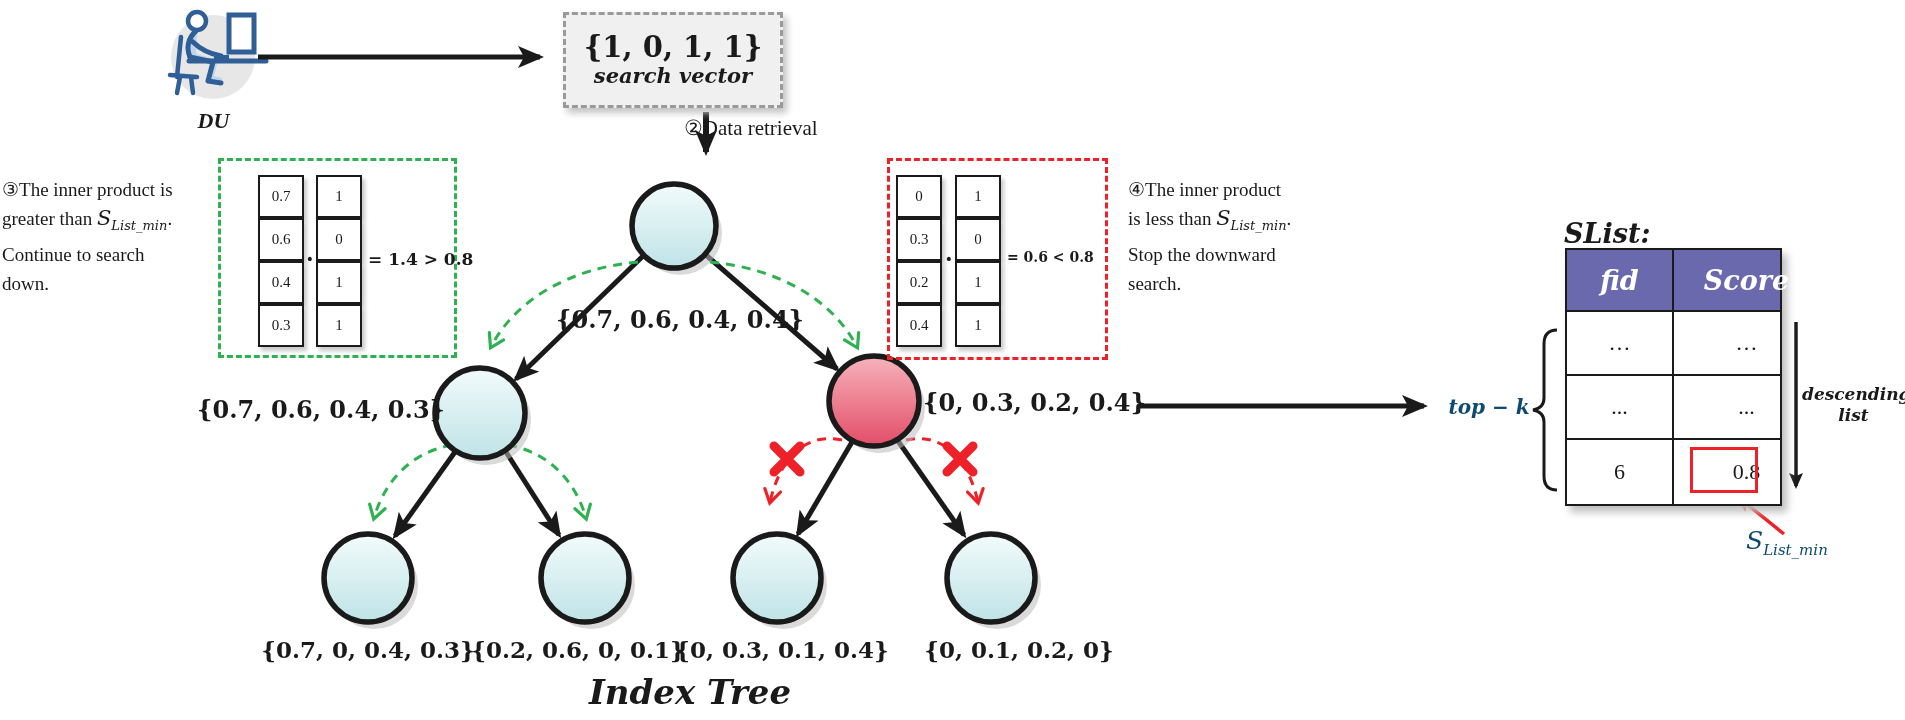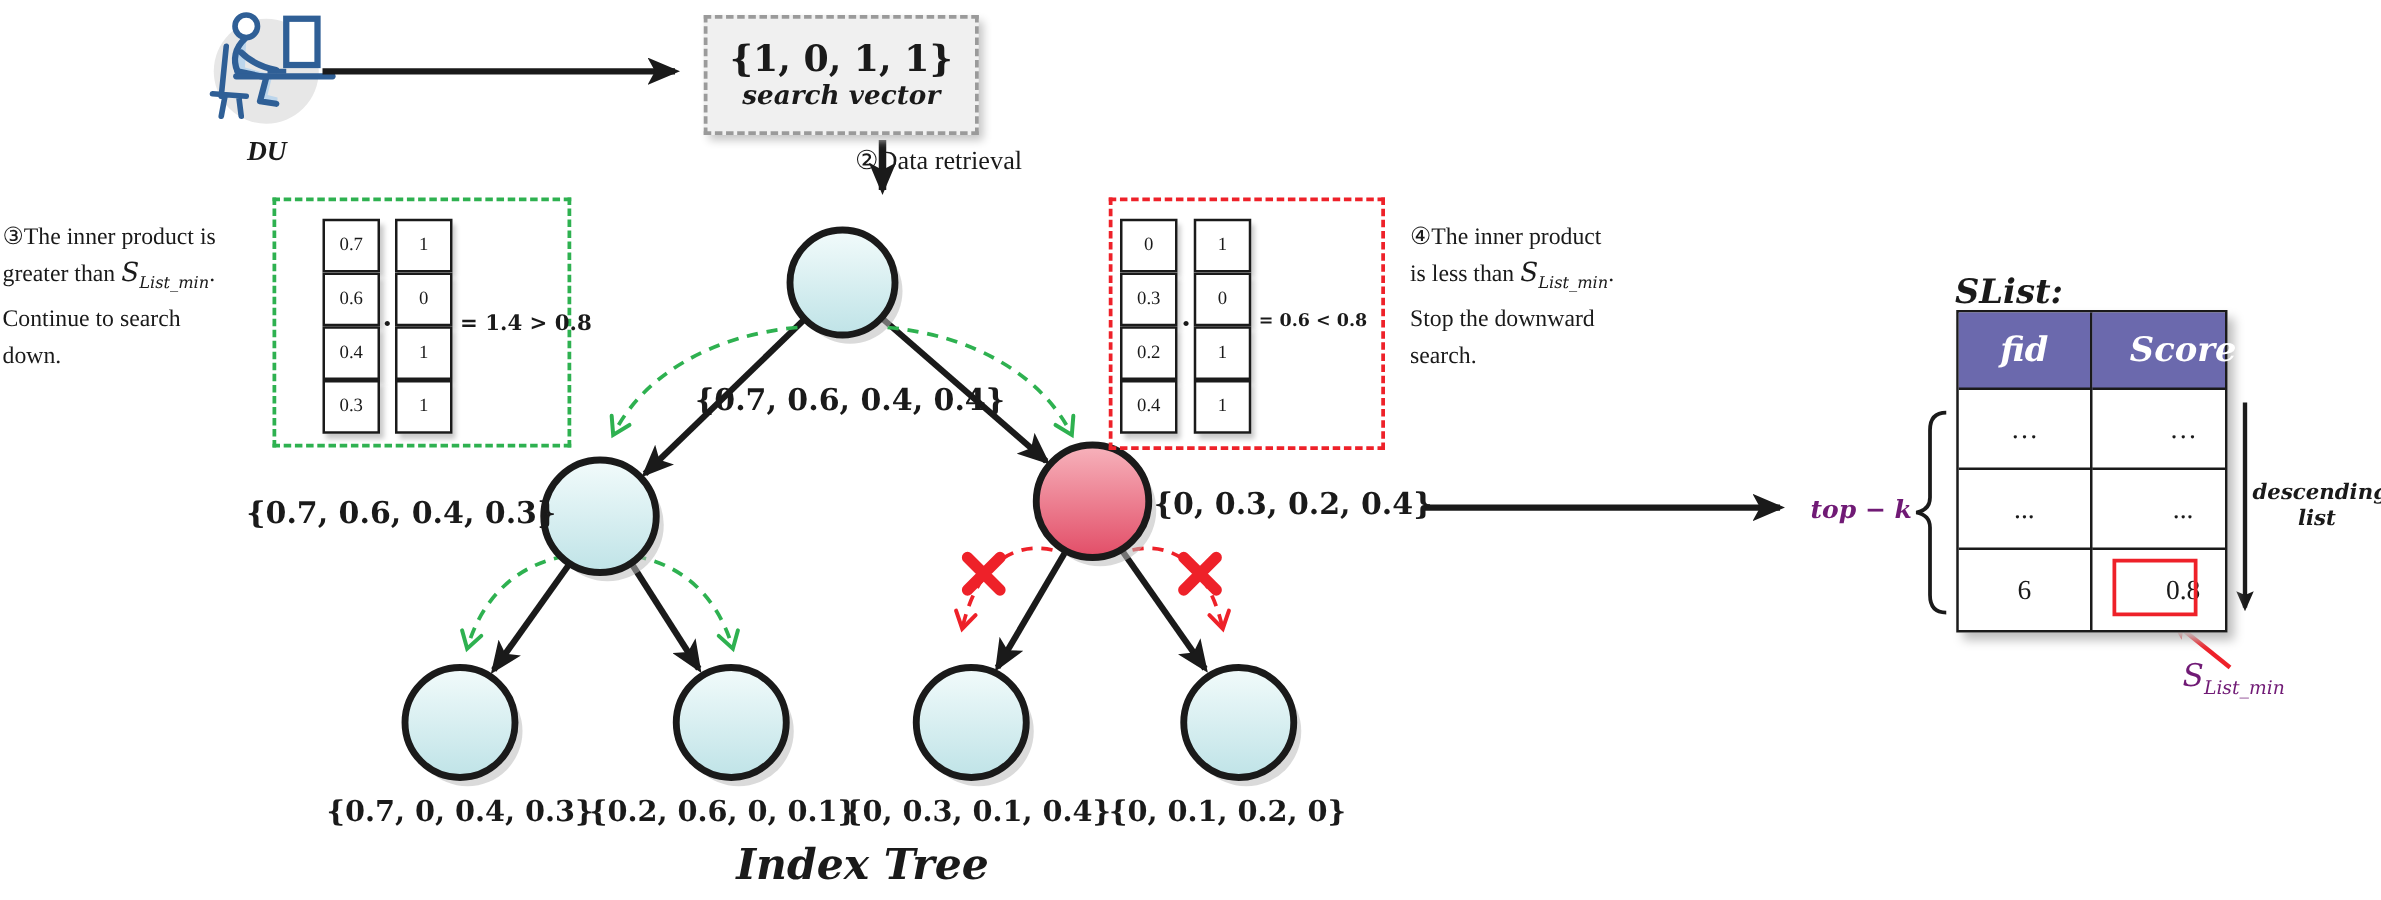--- a/index.html
+++ b/index.html
@@ -24,21 +24,21 @@
          display:flex;flex-direction:column;align-items:center;justify-content:center;}
   .slist-table{display:grid;grid-template-columns:107px 106px;grid-auto-rows:auto;
          border:2.5px solid #1a1a1a;background:#ffffff;box-shadow:5px 6px 8px #bdbdbd;}
   .slist-table .cell{border-right:2px solid #1a1a1a;border-bottom:2px solid #1a1a1a;
          display:flex;align-items:center;justify-content:center;box-sizing:border-box;}
   .slist-table .cell:nth-child(2n){border-right:none;padding-left:39px;}
   .slist-table .cell.last-row{border-bottom:none;}
   .slist-table .th{height:62px;background:#6b69ad;color:#ffffff;font-size:27px;}
   .slist-table .td{height:64px;font-size:22px;}
   .red-focus{border:3.5px solid #ee2129;}
-  .redtext{color:#701a75;}
+  .redtext{color:#0c4a6e;}
 </style>
 </head>
 <body>
 
 <div id="stage">
 
   <svg width="1905" height="720" viewBox="0 0 1905 720">
     <defs>
       <linearGradient id="gCyan" x1="0" y1="0" x2="0" y2="1">
         <stop offset="0" stop-color="#f2fbfb"></stop>
@@ -181,21 +181,21 @@
     <div>Stop the downward</div>
     <div>search.</div>
   </div>
 
   <div class="abs math vec-label" style="left:556px;top:305px;width:240px;">{0.7, 0.6, 0.4, 0.4}</div>
   <div class="abs math vec-label" style="left:197px;top:395px;width:234px;">{0.7, 0.6, 0.4, 0.3}</div>
   <div class="abs math vec-label" style="left:923px;top:388px;width:200px;">{0, 0.3, 0.2, 0.4}</div>
   <div class="abs math leaf-label" style="left:258px;top:636px;width:220px;">{0.7, 0, 0.4, 0.3}</div>
   <div class="abs math leaf-label" style="left:468px;top:636px;width:220px;">{0.2, 0.6, 0, 0.1}</div>
   <div class="abs math leaf-label" style="left:672px;top:636px;width:220px;">{0, 0.3, 0.1, 0.4}</div>
-  <div class="abs math leaf-label" style="left:872px;top:636px;width:220px;">{0, 0.1, 0.2, 0}</div>
+  <div class="abs math leaf-label" style="left:909px;top:636px;width:220px;">{0, 0.1, 0.2, 0}</div>
 
   <div class="abs mathit" style="left:555px;top:672px;width:270px;text-align:center;font-size:34px;">Index Tree</div>
 
 
   <div class="abs mathit redtext" style="left:1448px;top:395px;width:82px;text-align:center;font-size:20px;">top − k</div>
 
   <div class="abs mathit" style="left:1564px;top:218px;font-size:27px;">SList:</div>
   <div class="abs slist-table" style="left:1565px;top:248px;">
     <div class="cell th mathit">fid</div>
     <div class="cell th mathit">Score</div>

